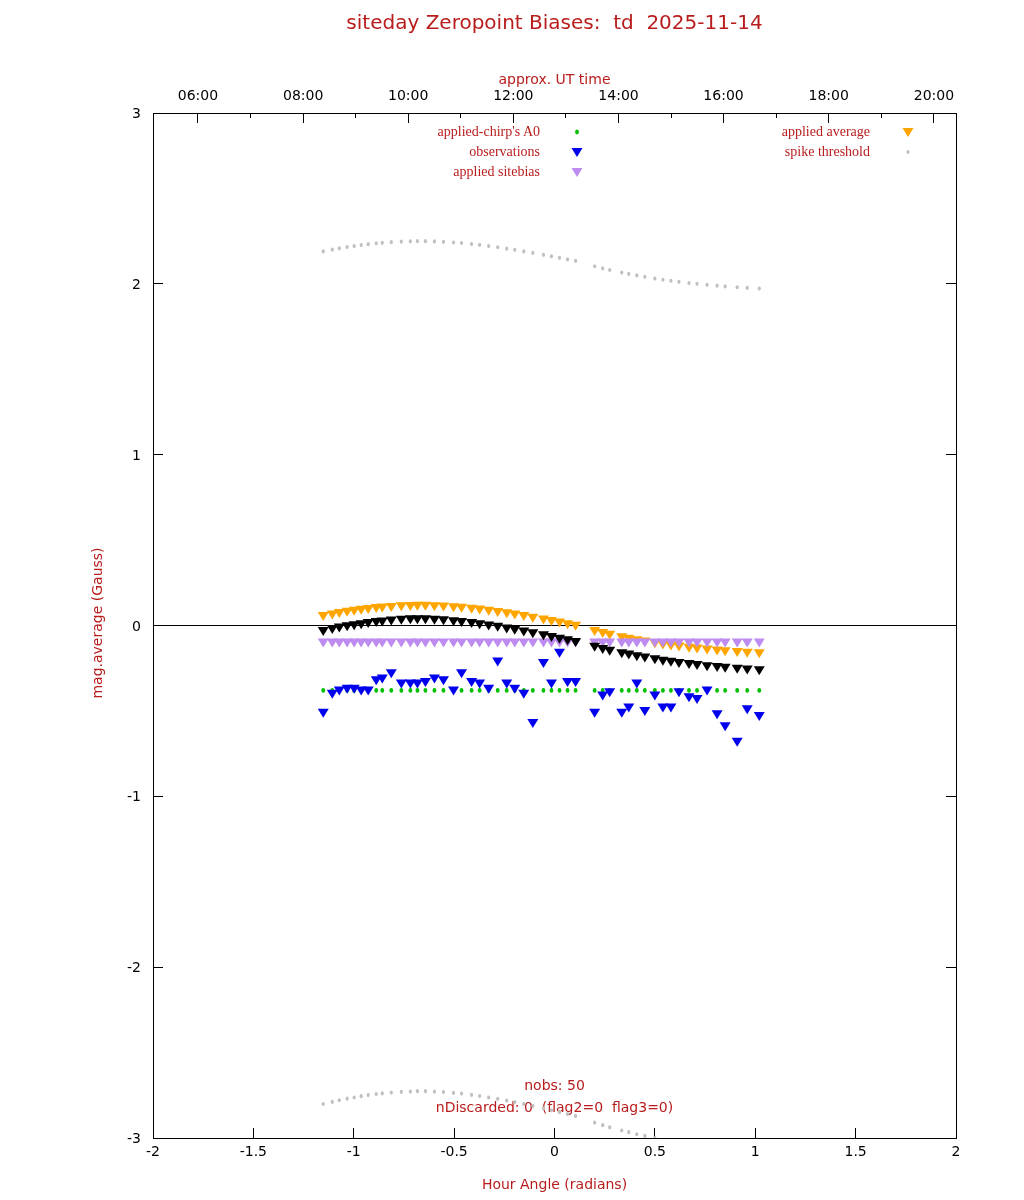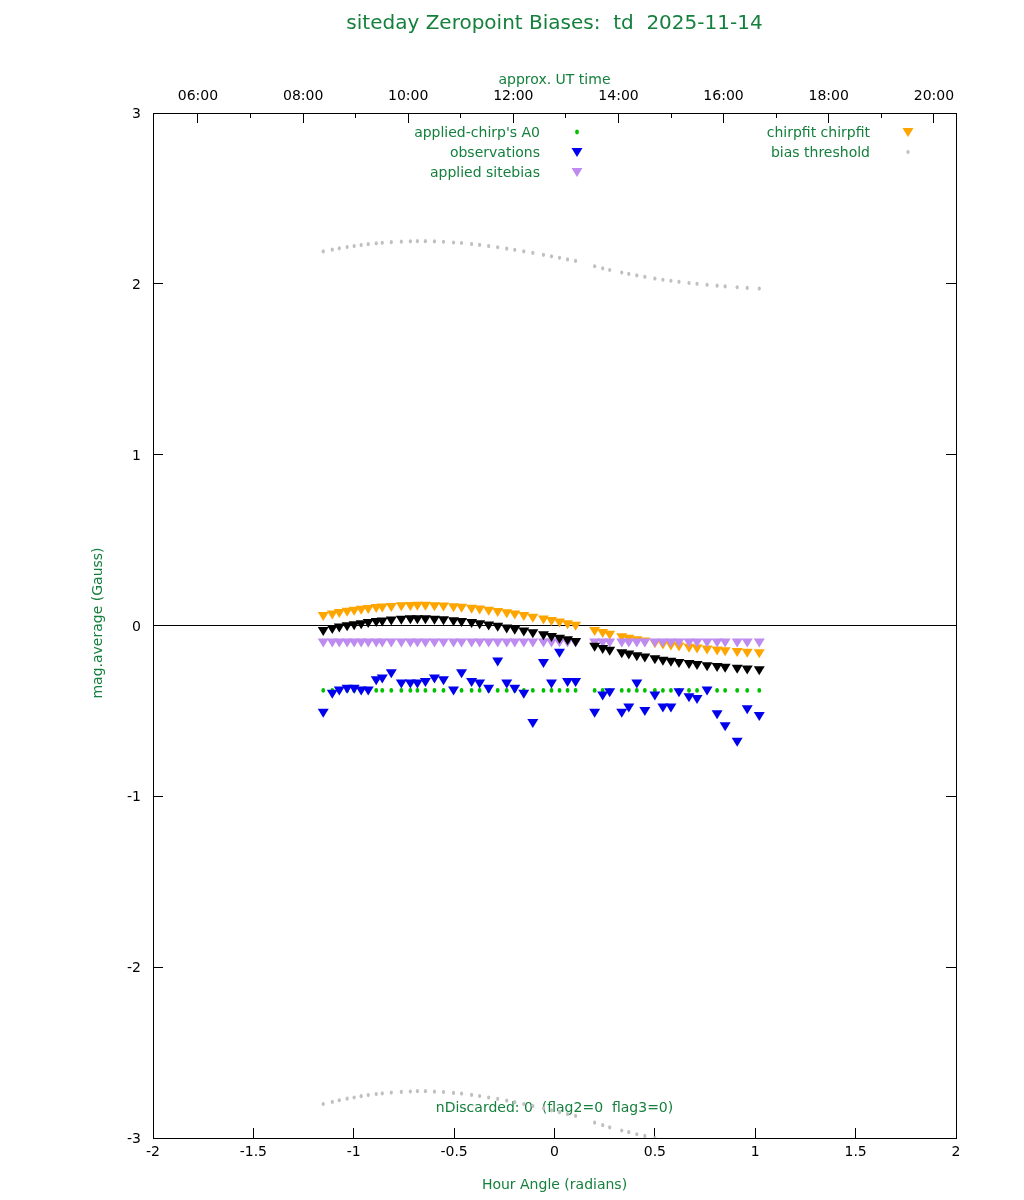--- a/index.html
+++ b/index.html
@@ -1,47 +1,48 @@
 <!DOCTYPE html>
 <html><head>
 <meta charset="utf-8">
 <style>
   html,body{margin:0;padding:0;background:#ffffff;}
   .stage{position:relative;width:1024px;height:1200px;background:#fff;
-         font-family:"DejaVu Sans","Liberation Sans",sans-serif;color:#15803d;overflow:hidden;}
+         font-family:"DejaVu Sans","Liberation Sans",sans-serif;color:#b91c1c;overflow:hidden;}
   .stage *{box-sizing:border-box;}
   .txt{position:absolute;white-space:pre;}
   .title{left:153px;top:10px;width:803px;text-align:center;font-size:20px;}
   .x2label{left:153px;top:55px;width:803px;text-align:center;font-size:14px;margin-top:16px;}
   .xlabel{left:153px;top:1176px;width:803px;text-align:center;font-size:14px;}
   .nobs{left:153px;top:1077px;width:803px;text-align:center;font-size:14px;}
   .nd{left:153px;top:1099px;width:803px;text-align:center;font-size:14px;}
   .ylabel{left:-53px;top:615px;width:300px;text-align:center;font-size:14px;
           transform:rotate(-90deg);transform-origin:center;}
   svg.plot{position:absolute;left:0;top:0;}
-  .legend{position:absolute;top:122px;font-size:14px;line-height:20px;}
+  .legend{position:absolute;top:122px;font-size:14px;line-height:20px;font-family:Liberation Serif, serif;}
   .legend .lrow{display:flex;align-items:center;height:20px;}
   .legend .llabel{display:inline-block;text-align:right;white-space:pre;}
   .legend .lmark{display:flex;justify-content:center;align-items:center;}
   .legend-left{left:310px;}
   .legend-left .llabel{width:230px;}
   .legend-left .lmark{width:74px;}
   .legend-right{left:640px;}
   .legend-right .llabel{width:230px;}
   .legend-right .lmark{width:76px;}
 </style>
 </head>
 <body>
 
 <div class="stage">
 
   <div class="txt title">siteday Zeropoint Biases:  td  2025-11-14</div>
   <div class="txt x2label">approx. UT time</div>
   <div class="txt ylabel">mag.average (Gauss)</div>
   <div class="txt xlabel">Hour Angle (radians)</div>
+  <div class="txt nobs">nobs: 50</div>
   <div class="txt nd">nDiscarded: 0  (flag2=0  flag3=0)</div>
 
   <svg class="plot" id="plotsvg" width="1024" height="1200">
       <defs>
         <clipPath id="plotclip">
           <rect x="153" y="113" width="803" height="1025"></rect>
         </clipPath>
       </defs>
       <g>
         <rect x="153" y="113" width="803" height="1025" fill="none" stroke="#000000" stroke-width="1" shape-rendering="crispEdges"></rect>
@@ -495,30 +496,30 @@
           <svg width="14" height="14">
             <g></g>
             <path d="M 1.5 3 L 12.5 3 L 7 12 Z" fill="#be8cf0"></path>
           </svg>
         </span>
     </div>
   </div>
 
   <div class="legend legend-right">
     <div class="lrow">
-      <span class="llabel">chirpfit chirpfit</span>
+      <span class="llabel">applied average</span>
       <span class="lmark">
           <svg width="14" height="14">
             <g></g>
             <path d="M 1.5 3 L 12.5 3 L 7 12 Z" fill="#ffa500"></path>
           </svg>
         </span>
     </div>
     <div class="lrow">
-      <span class="llabel">bias threshold</span>
+      <span class="llabel">spike threshold</span>
       <span class="lmark">
           <svg width="14" height="14">
             <g></g>
             <ellipse cx="7" cy="7" rx="1.6" ry="2.1" fill="#c0c0c0"></ellipse>
           </svg>
         </span>
     </div>
   </div>
 
 </div>

